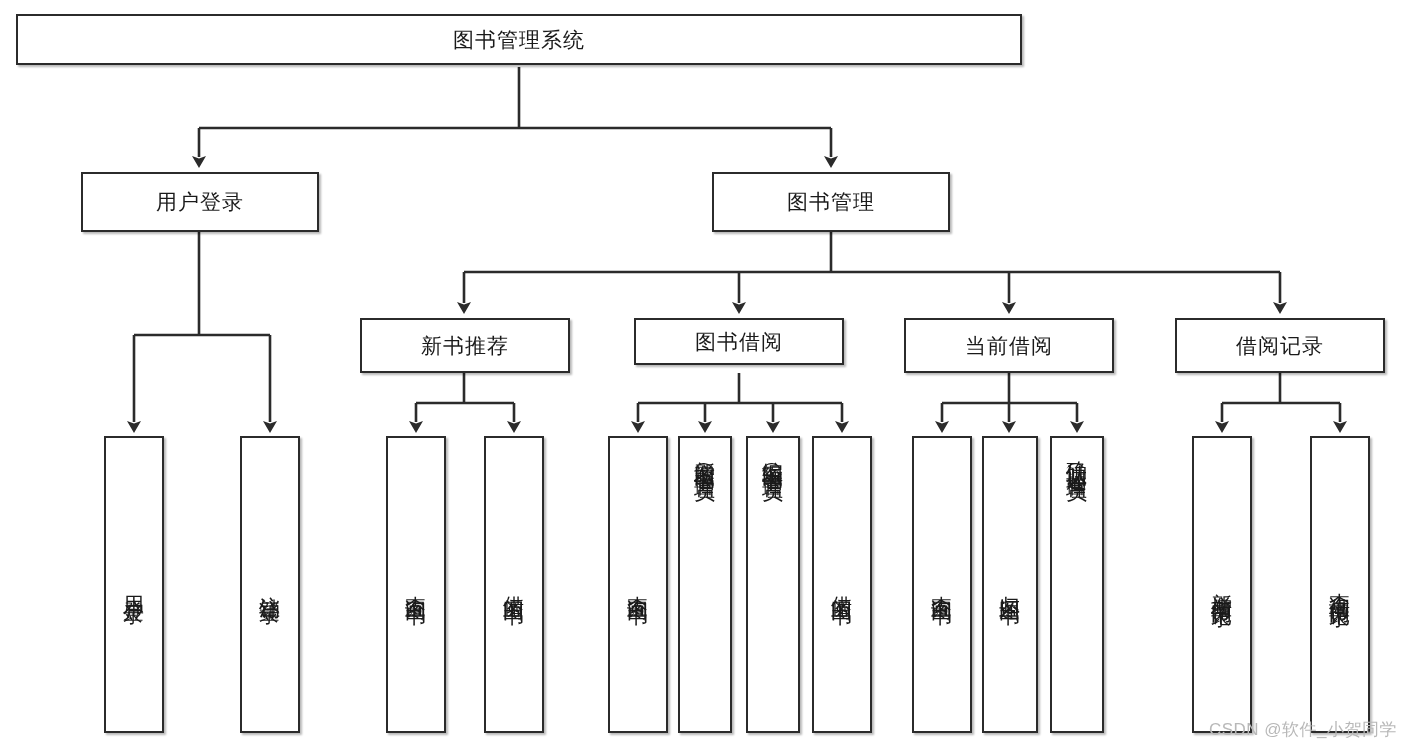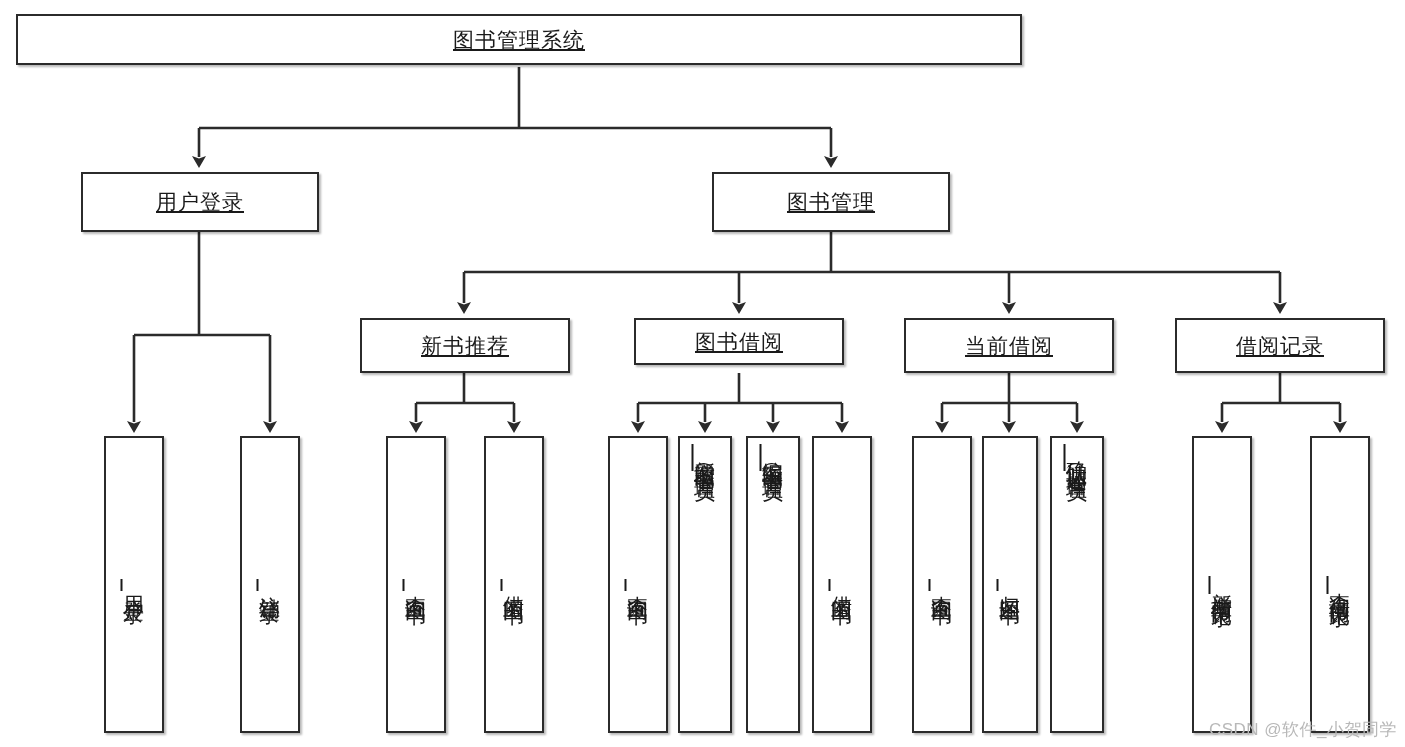--- a/index.html
+++ b/index.html
@@ -29,21 +29,20 @@
     position: absolute;
     box-sizing: border-box;
     background: #ffffff;
     border: 2px solid #2b2b2b;
     box-shadow: 2px 2px 2px rgba(0,0,0,0.28);
     display: flex;
     align-items: center;
     justify-content: center;
     color: #1a1a1a;
     z-index: 2;
-    text-decoration: underline;
   }
   .node.horizontal {
     font-size: 21px;
     letter-spacing: 1px;
     white-space: nowrap;
   }
   .node.vertical {
     writing-mode: vertical-rl;
     text-orientation: upright;
     font-size: 21px;

